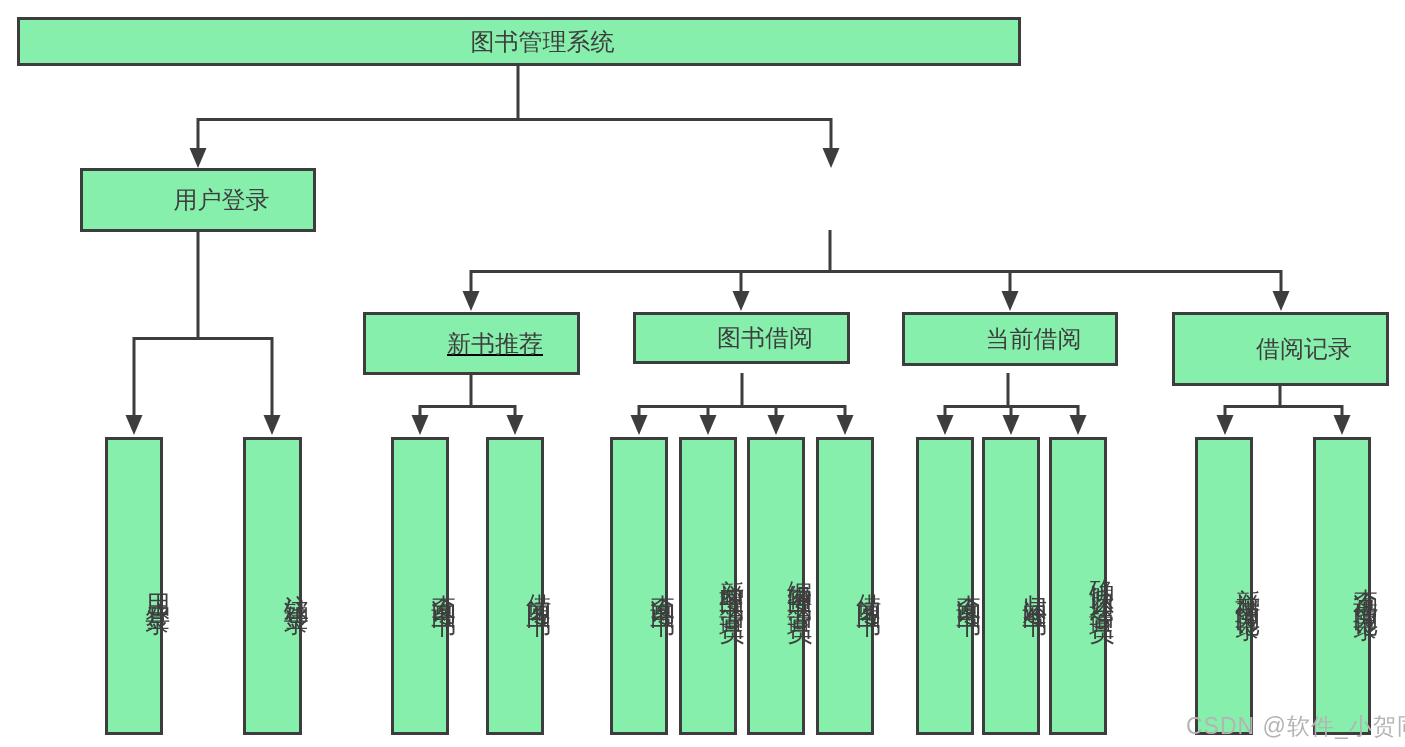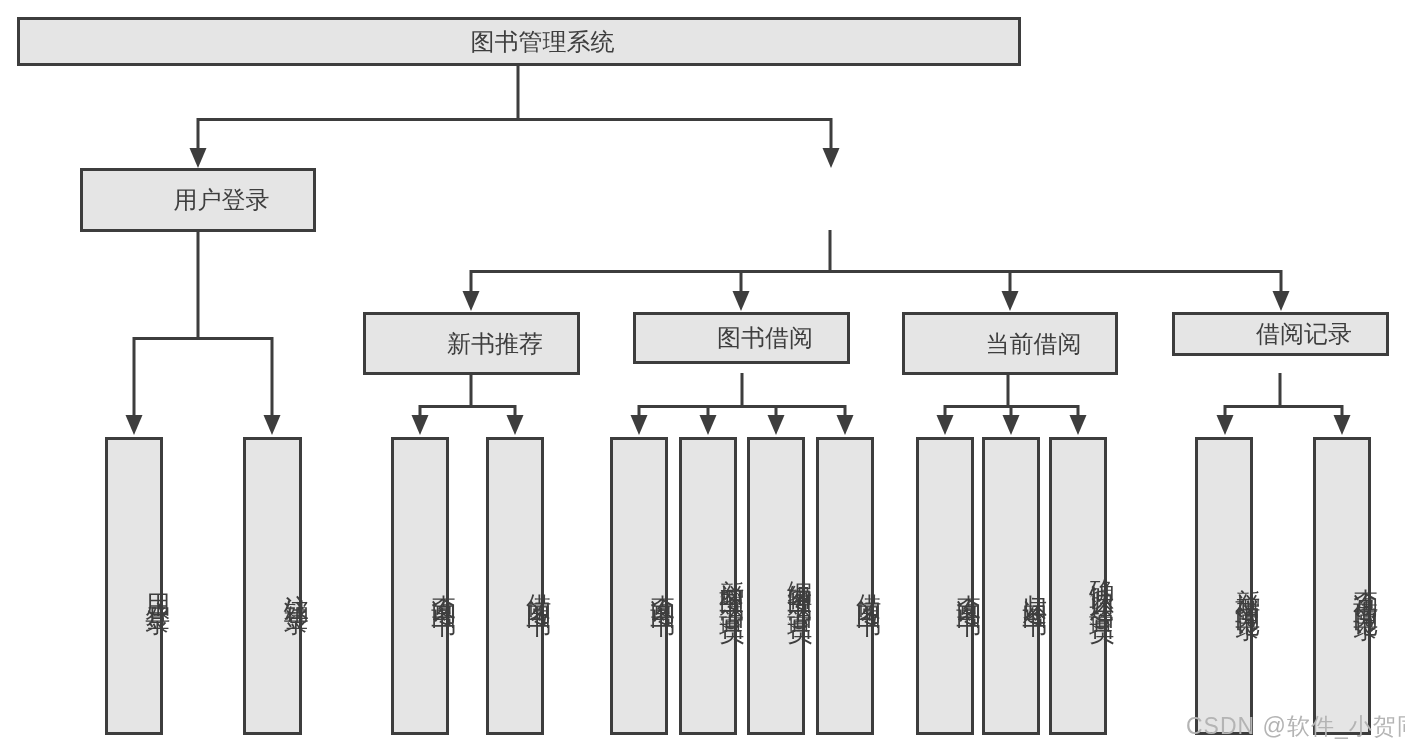--- a/index.html
+++ b/index.html
@@ -4,21 +4,21 @@
 <style>
   html,body{margin:0;padding:0;background:#ffffff;}
   body{font-family:"Liberation Sans","DejaVu Sans",sans-serif;}
   .stage{
     position:relative;width:1405px;height:747px;background:#ffffff;overflow:hidden;
   }
   .wires{position:absolute;left:0;top:0;z-index:1;}
   .wires path.ln{stroke:#3d3d3d;stroke-width:3;fill:none;}
   .wires path.ar{fill:#3d3d3d;stroke:none;}
   .box{
-    position:absolute;box-sizing:border-box;border:3px solid #3d3d3d;background:#e5e5e5;
+    position:absolute;box-sizing:border-box;border:3px solid #3d3d3d;background:#86efac;
     display:flex;align-items:center;justify-content:center;z-index:2;padding-left:47px;
   }
   .box .lbl{color:#3e3e3e;font-size:24px;line-height:1;white-space:nowrap;}
   .leaf .lbl{
     writing-mode:vertical-lr;text-orientation:mixed;
     font-size:25px;letter-spacing:6px;line-height:1.1;white-space:normal;
   }
   .watermark{
     position:absolute;left:1186px;top:711px;z-index:3;
     color:#b4b4b4;font-size:23px;letter-spacing:1px;white-space:nowrap;
@@ -66,30 +66,30 @@
   </svg>
 
   <div class="box" style="left:17px;top:17px;width:1004px;height:49px;">
     <span class="lbl">图书管理系统</span>
   </div>
 
   <div class="box" style="left:80px;top:168px;width:236px;height:64px;">
     <span class="lbl">用户登录</span>
   </div>
 
-  <div class="box" style="left:363px;top:312px;width:217px;height:63px;">
+  <div class="box" style="left:363px;top:312px;width:217px;height:63px;text-decoration:underline;">
     <span class="lbl">新书推荐</span>
   </div>
   <div class="box" style="left:633px;top:312px;width:217px;height:52px;">
     <span class="lbl">图书借阅</span>
   </div>
-  <div class="box" style="left:902px;top:312px;width:216px;height:63px;">
+  <div class="box" style="left:902px;top:312px;width:216px;height:54px;">
     <span class="lbl">当前借阅</span>
   </div>
-  <div class="box" style="left:1172px;top:312px;width:217px;height:44px;">
+  <div class="box" style="left:1172px;top:312px;width:217px;height:74px;">
     <span class="lbl">借阅记录</span>
   </div>
 
   <div class="box leaf" style="left:105px;top:437px;width:58px;height:298px;">
     <span class="lbl">用户登录</span>
   </div>
   <div class="box leaf" style="left:243px;top:437px;width:59px;height:298px;">
     <span class="lbl">注销登录</span>
   </div>
 

